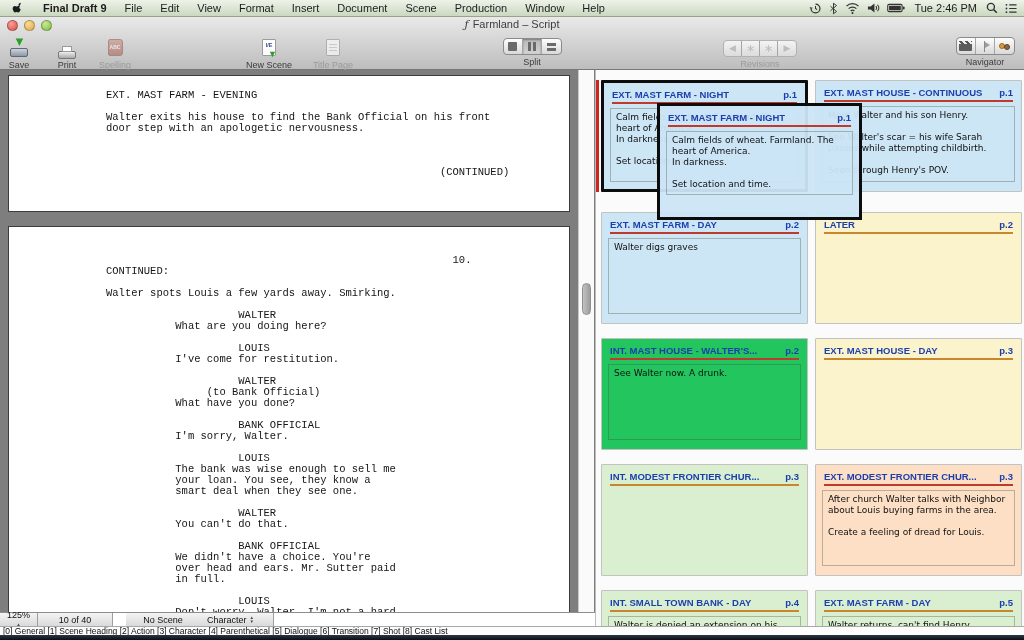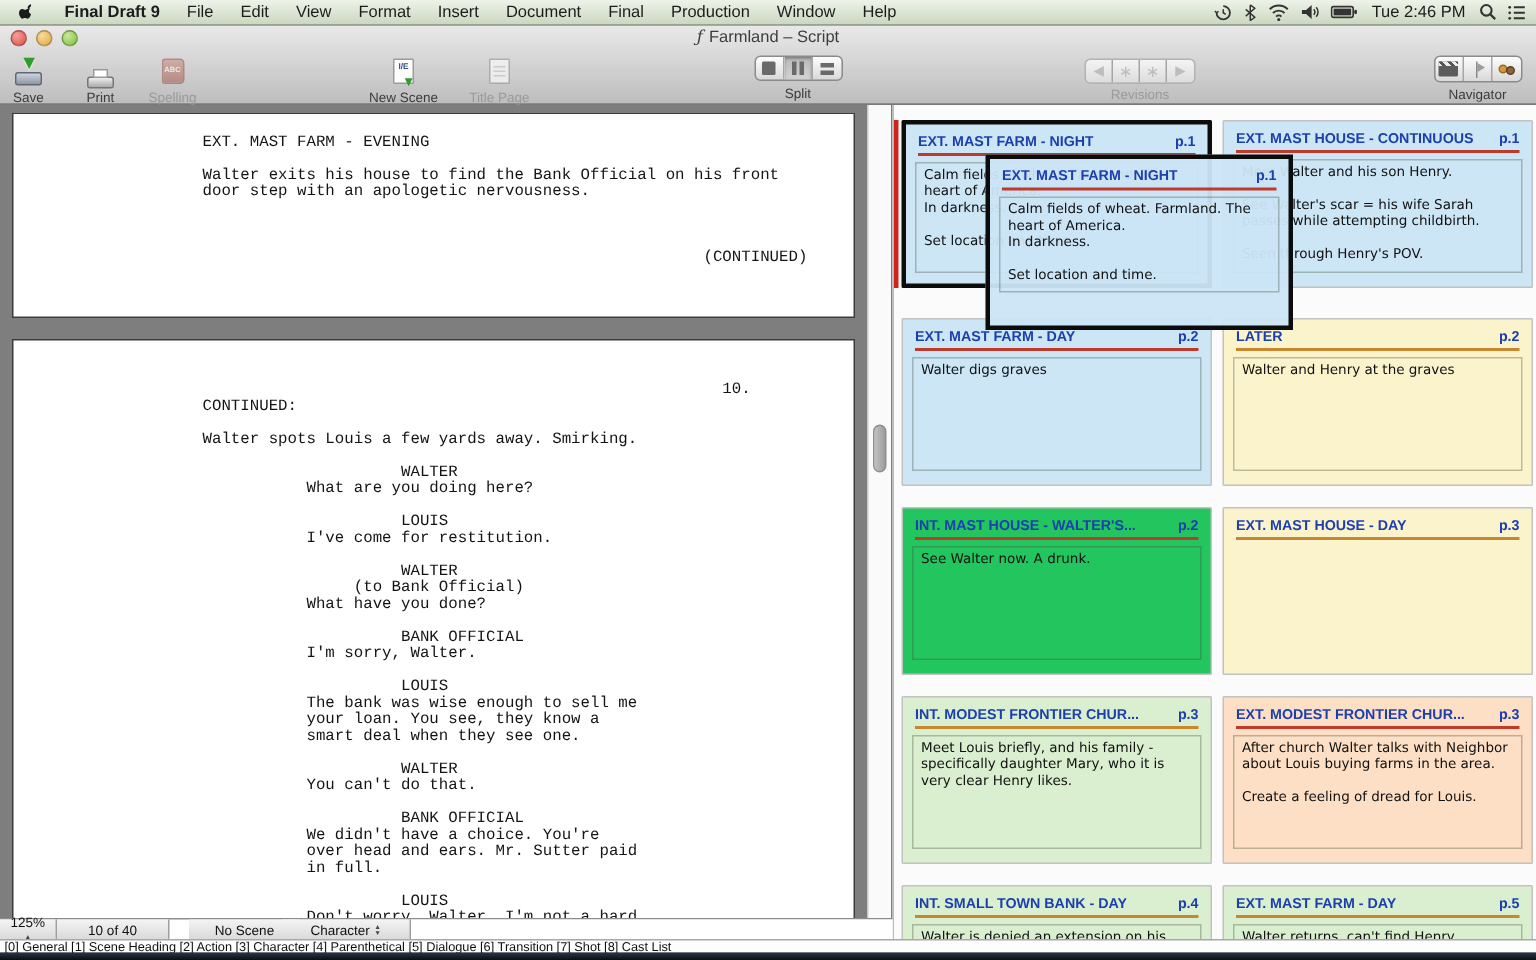--- a/index.html
+++ b/index.html
@@ -84,21 +84,21 @@
   .g-people .p1{left:1px;top:2px;background:#d69a3c;border:1px solid #9a6a20;}
   .g-people .p2{left:6px;top:3px;background:#8a6647;border:1px solid #5d4226;}
 
   
   .script-panel{position:absolute;top:70px;left:0;width:595px;height:542px;
     background:#7e7e7e;overflow:hidden;}
   .page{position:absolute;left:8px;width:562px;background:#fff;border:1px solid #3c3c3c;}
   .page1{top:5px;height:137px;}
   .page2{top:156px;height:400px;}
   .page pre{font-family:"Liberation Mono","DejaVu Sans Mono",monospace;
-    font-size:10.5px;line-height:11px;color:#141414;white-space:pre;margin-left:29px;}
+    font-size:10.5px;line-height:11px;color:#141414;white-space:pre;}
   .page1 pre{padding:14px 0 0 97px;}
   .page2 pre{padding:28px 0 0 97px;}
   .v-scroll{position:absolute;top:0;right:1px;width:16px;height:542px;background:#fafafa;
     border-left:1px solid #c9c9c9;}
   .v-thumb{position:absolute;top:213px;left:3px;width:9px;height:32px;border-radius:5px;
     background:linear-gradient(90deg,#c2c2c2,#9d9d9d);border:1px solid #8f8f8f;}
 
   
   .cards-panel{position:absolute;top:70px;left:595px;width:429px;height:558px;
     background:#fbfbfb;border-left:1px solid #bdbdbd;overflow:hidden;}
@@ -150,21 +150,21 @@
         <path fill="#1c1c1c" d="M11.6 1.1c-.8.1-1.8.6-2.3 1.3-.5.6-.9 1.5-.7 2.4 0.9 0 1.9-.5 2.4-1.2.5-.7.9-1.6.6-2.5zM8.9 5.4c-1.2 0-2.1.7-2.7.7-.6 0-1.5-.7-2.5-.7C2.3 5.4.9 6.6.9 8.8c0 2.3 1.7 5.1 3 5.1.6 0 1.4-.6 2.3-.6.9 0 1.6.6 2.3.6 1.4 0 3-2.6 3-4.2-1.2-.6-1.8-1.4-1.8-2.4 0-.9.5-1.7 1.2-2.1-.6-.6-1.4-.8-2-.8z"></path>
       </svg>
   </span>
   <span class="mi app">Final Draft 9</span>
   <span class="mi">File</span>
   <span class="mi">Edit</span>
   <span class="mi">View</span>
   <span class="mi">Format</span>
   <span class="mi">Insert</span>
   <span class="mi">Document</span>
-  <span class="mi">Final</span>
+  <span class="mi">Scene</span>
   <span class="mi">Production</span>
   <span class="mi">Window</span>
   <span class="mi">Help</span>
   <span class="mb-right">
     <span class="sic">
       <svg class="sico" width="13" height="13" viewBox="0 0 14 14">
           <path fill="none" stroke="#333" stroke-width="1.3" d="M7 2.2A4.8 4.8 0 1 1 2.2 7"></path>
           <path fill="none" stroke="#333" stroke-width="1.1" d="M7 4.4V7l1.8 1.2M2.2 7 1 5.8M2.2 7 3.6 6"></path>
         </svg>
     </span>
@@ -418,21 +418,20 @@
     <div class="card-rule"></div>
     <div class="card-body">Walter digs graves</div>
   </div>
 
   <div class="card c-yellow u-orange" style="left:219px;top:142px;">
     <div class="card-head">
         <span class="card-title">LATER</span>
         <span class="card-page">p.2</span>
       </div>
     <div class="card-rule"></div>
-    <div class="card-body">Walter and Henry at the graves</div>
   </div>
 
   <div class="card c-pink u-red" style="left:5px;top:268px;">
     <div class="card-head">
         <span class="card-title">INT. MAST HOUSE - WALTER'S...</span>
         <span class="card-page">p.2</span>
       </div>
     <div class="card-rule"></div>
     <div class="card-body">See Walter now. A drunk.</div>
   </div>
@@ -444,21 +443,20 @@
       </div>
     <div class="card-rule"></div>
   </div>
 
   <div class="card c-green u-orange" style="left:5px;top:394px;">
     <div class="card-head">
         <span class="card-title">INT. MODEST FRONTIER CHUR...</span>
         <span class="card-page">p.3</span>
       </div>
     <div class="card-rule"></div>
-    <div class="card-body">Meet Louis briefly, and his family - specifically daughter Mary, who it is very clear Henry likes.</div>
   </div>
 
   <div class="card c-peach u-red" style="left:219px;top:394px;">
     <div class="card-head">
         <span class="card-title">EXT. MODEST FRONTIER CHUR...</span>
         <span class="card-page">p.3</span>
       </div>
     <div class="card-rule"></div>
     <div class="card-body">After church Walter talks with Neighbor about Louis buying farms in the area.
 

